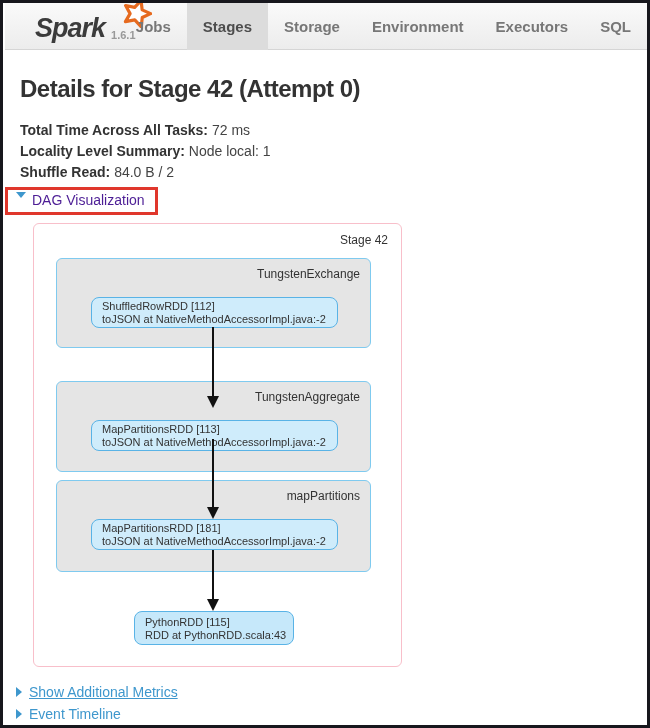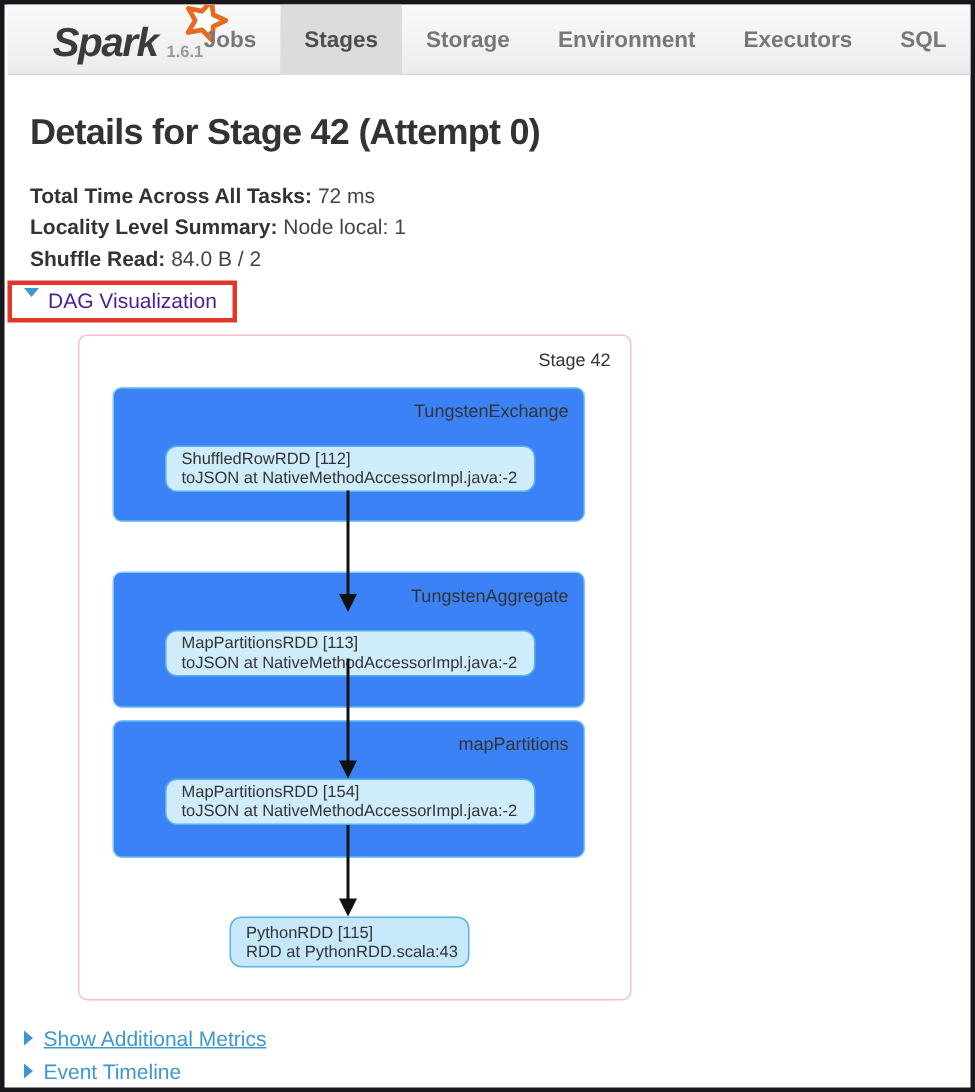--- a/index.html
+++ b/index.html
@@ -83,29 +83,28 @@
     border-left: 6px solid #3e97cd;
   }
 
   
   .dag-container {
     position: absolute; left: 30px; top: 220px;
     width: 369px; height: 444px;
     background: #fff;
     border: 1px solid #f8bfca;
     border-radius: 6px;
-    margin-left: 19px;
   }
   .stage-label {
     position: absolute; top: 9px; right: 13px;
     font-size: 12px; color: #333;
   }
   .dag-cluster {
     position: absolute; left: 22px; width: 315px;
-    background: #3b82f6;
+    background: #e5e5e5;
     border: 1px solid #7fcaef;
     border-radius: 6px;
   }
   .cluster-1 { top: 34px;  height: 90px; }
   .cluster-2 { top: 157px; height: 91px; }
   .cluster-3 { top: 256px; height: 92px; }
   .cluster-label {
     position: absolute; top: 8px; right: 10px;
     font-size: 12px; color: #333;
   }
@@ -220,21 +219,21 @@
       <span class="cluster-label">TungstenAggregate</span>
       <div class="rdd-node">
         <div>MapPartitionsRDD [113]</div>
         <div>toJSON at NativeMethodAccessorImpl.java:-2</div>
       </div>
     </div>
 
     <div class="dag-cluster cluster-3">
       <span class="cluster-label">mapPartitions</span>
       <div class="rdd-node">
-        <div>MapPartitionsRDD [154]</div>
+        <div>MapPartitionsRDD [181]</div>
         <div>toJSON at NativeMethodAccessorImpl.java:-2</div>
       </div>
     </div>
 
     <div class="output-node">
       <div>PythonRDD [115]</div>
       <div>RDD at PythonRDD.scala:43</div>
     </div>
 
     <div class="edge-line edge-line-1"></div>

